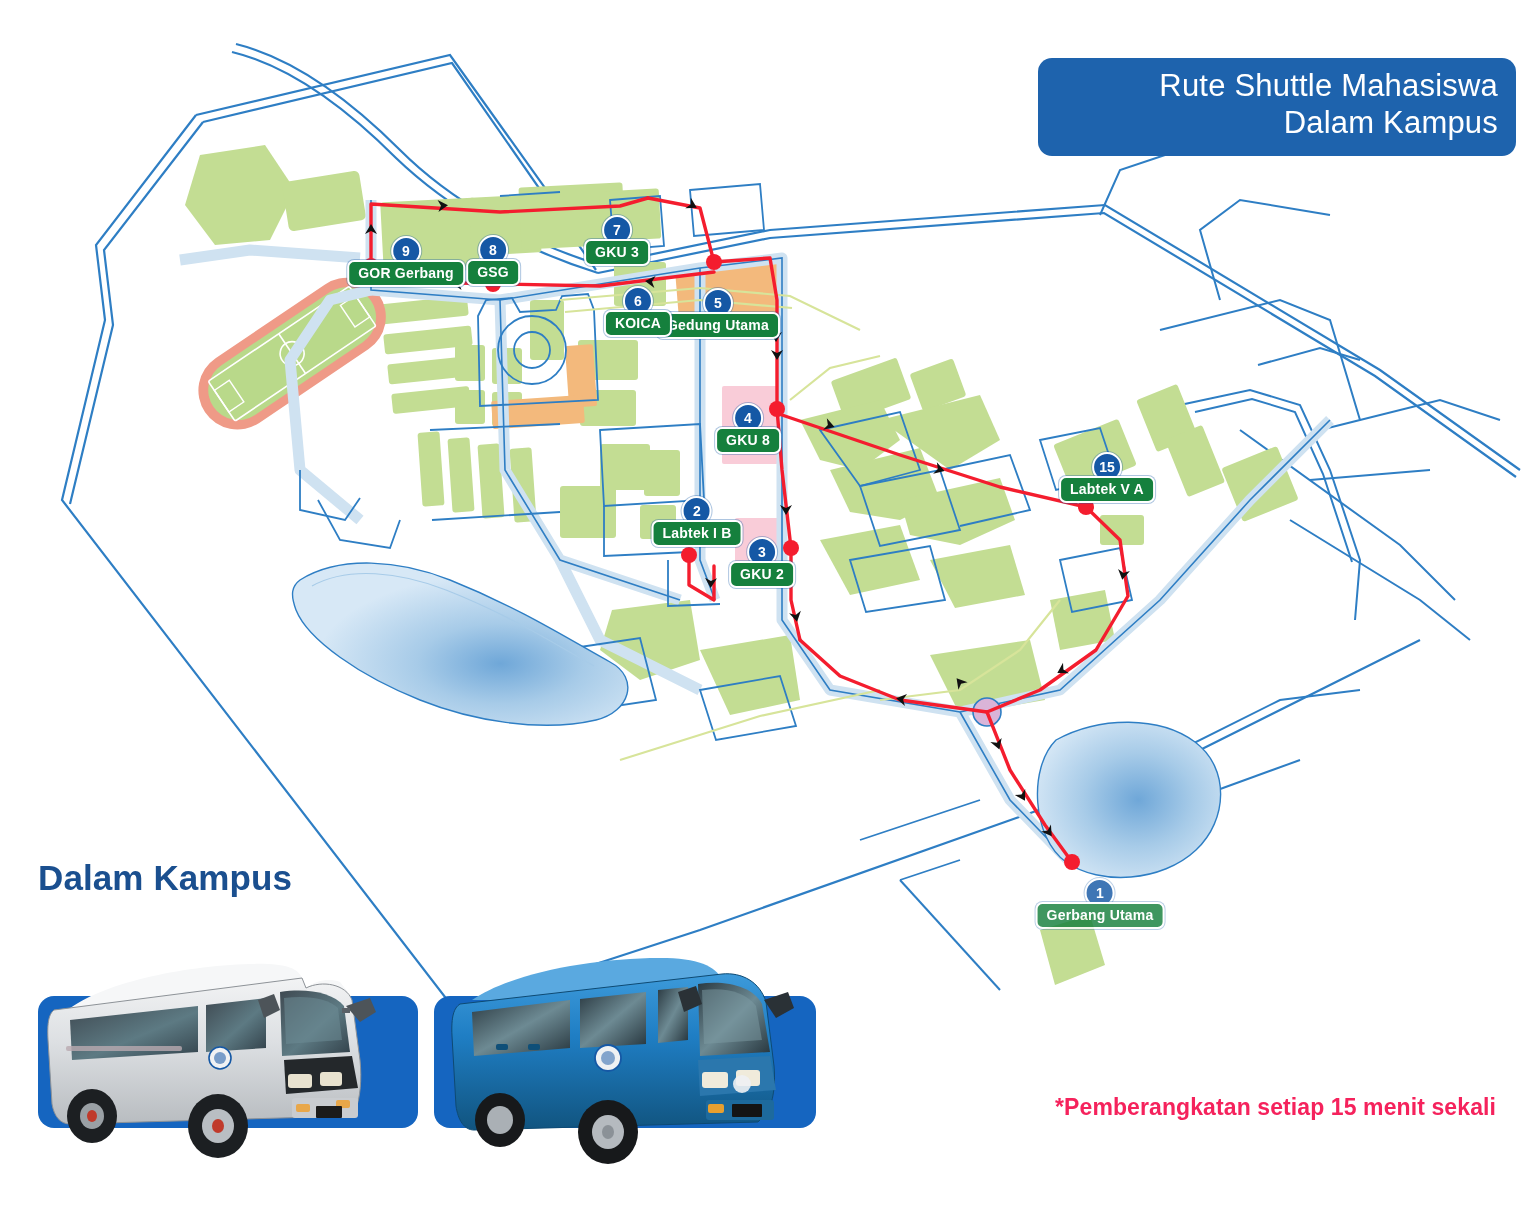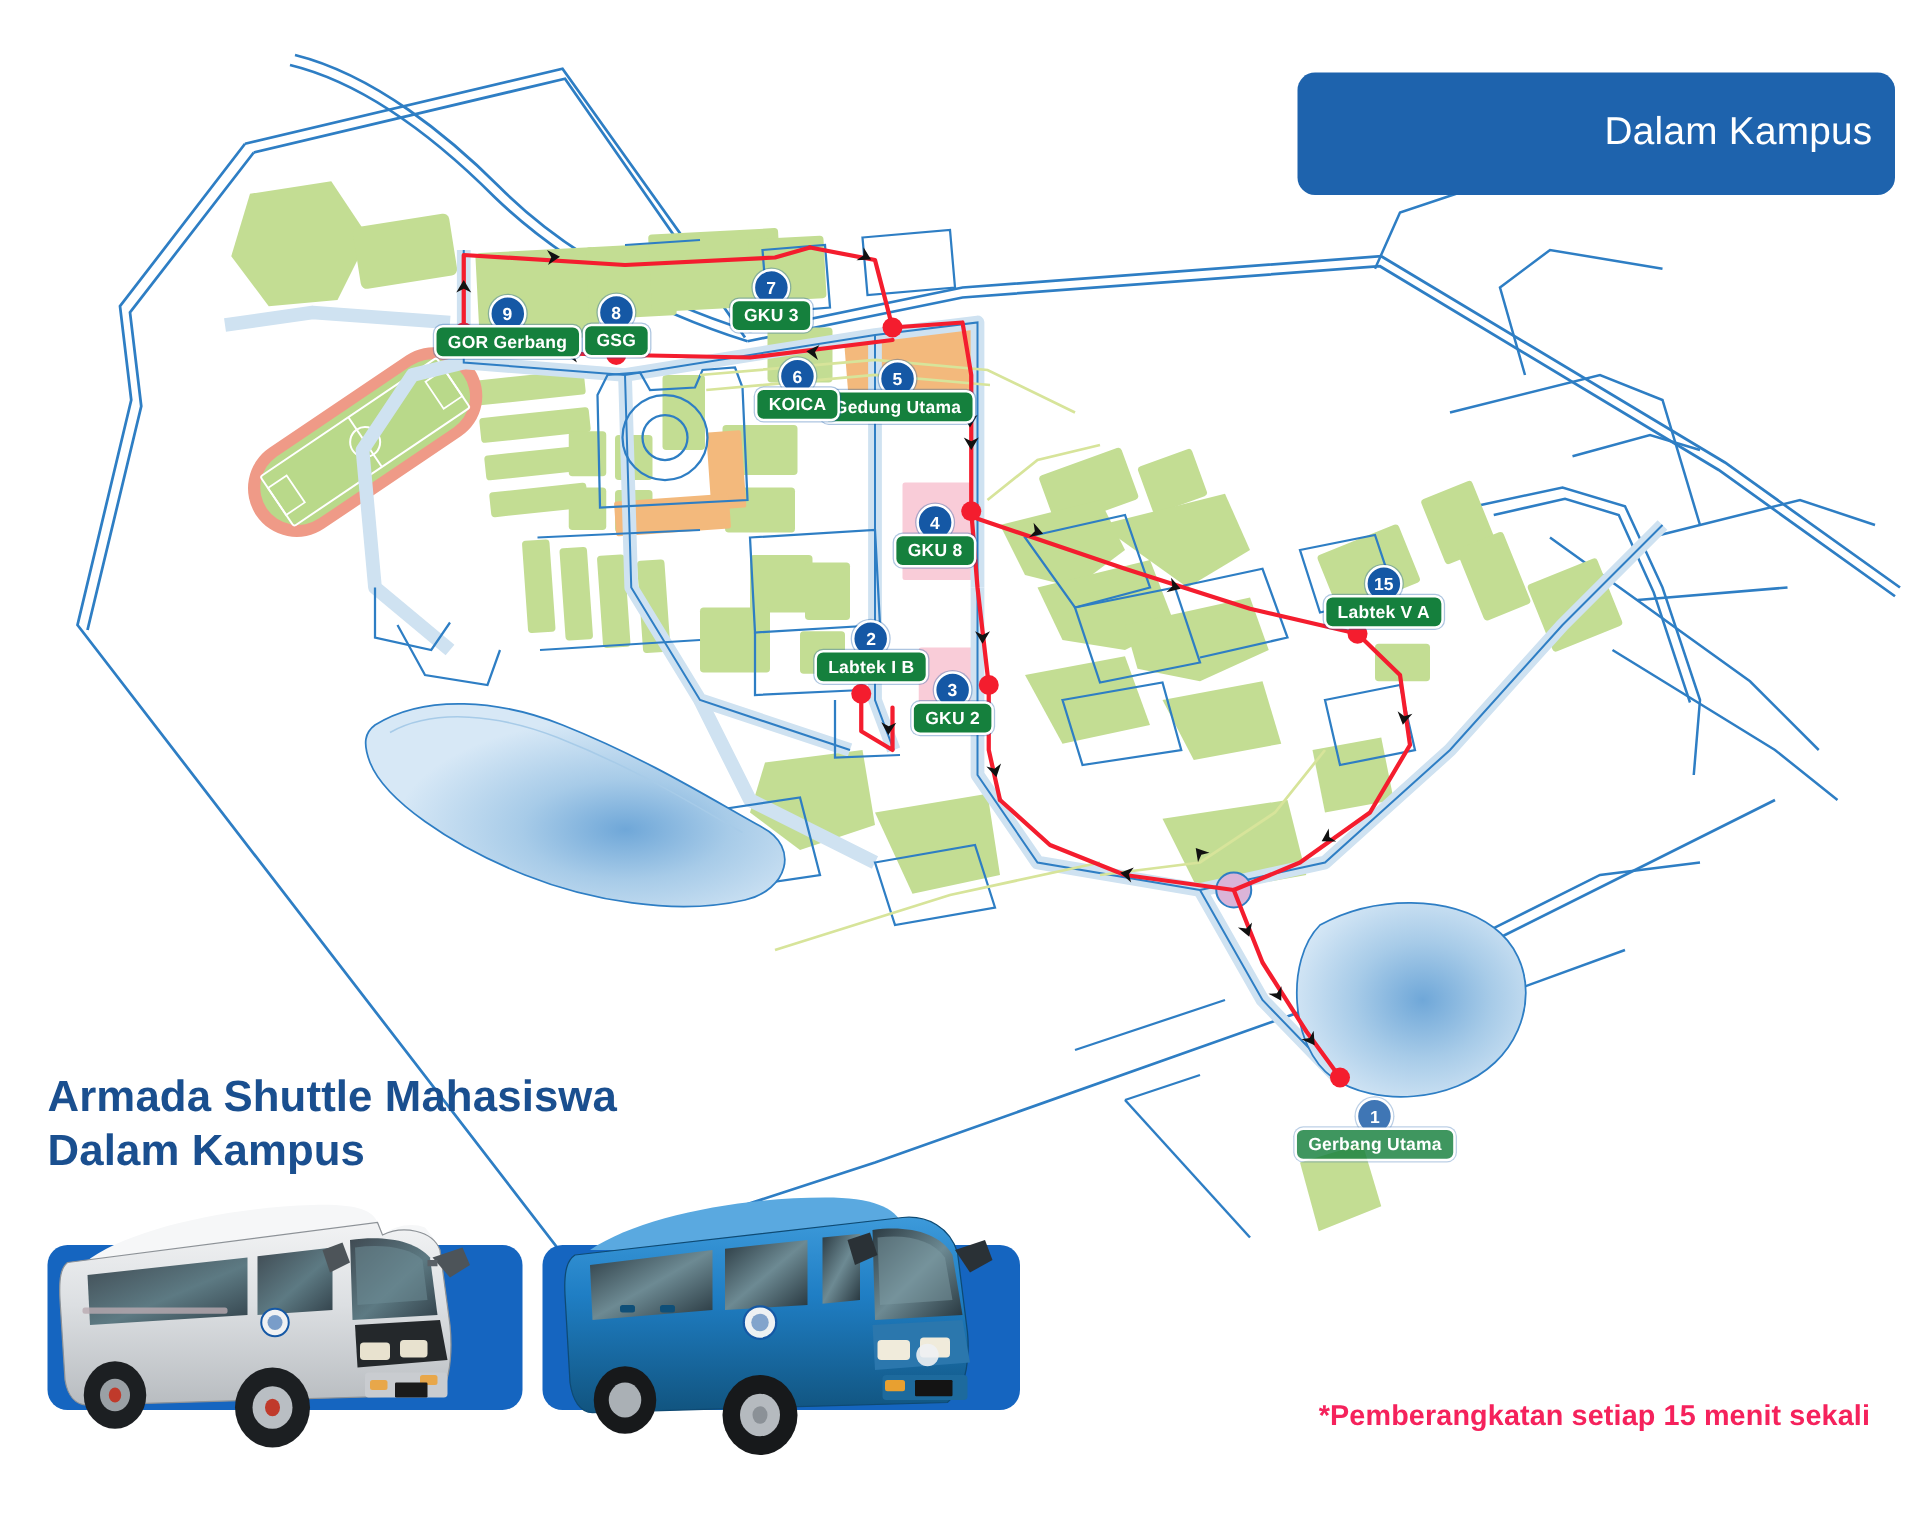--- a/index.html
+++ b/index.html
@@ -67,21 +67,21 @@
 
   #bus-1 { left: 30px; top: 948px; width: 400px; height: 232px; }
   #bus-1 .plate-bg { left: 8px; top: 48px; width: 380px; height: 132px; }
   #bus-2 { left: 430px; top: 948px; width: 392px; height: 232px; }
   #bus-2 .plate-bg { left: 4px; top: 48px; width: 382px; height: 132px; }
 
   
   #footnote {
     position: absolute; left: 1055px; top: 1094px;
     color: #f5225c; font-size: 23px; font-weight: 700;
-    letter-spacing: .1px; white-space: nowrap; margin-top: 25px;
+    letter-spacing: .1px; white-space: nowrap;
   }
 </style>
 </head>
 <body>
 
 <div id="page">
 
   <div id="map-wrap">
     <svg id="map-svg" width="1536" height="1010" viewBox="0 0 1536 1010">
       <defs>
@@ -355,25 +355,25 @@
       <div class="badge">9</div>
       <div class="plate">GOR Gerbang</div>
     </div>
     <div class="marker" style="left:1107px; top:452px;">
       <div class="badge">15</div>
       <div class="plate">Labtek V A</div>
     </div>
   </div>
 
   <div id="title-banner">
+    <div class="tline">Rute Shuttle Mahasiswa</div>
     <div class="tline">Dalam Kampus</div>
   </div>
 
   <div id="fleet-heading">
-    <div class="hline">Armada Shuttle Mahasiswa</div>
     <div class="hline">Dalam Kampus</div>
   </div>
 
   <div class="bus-card" id="bus-1">
     <div class="plate-bg"></div>
     <svg class="photo" width="400" height="232" viewBox="0 0 400 232">
       <defs>
         <linearGradient id="silverBody" x1="0" y1="0" x2="0" y2="1">
           <stop offset="0%" stop-color="#f2f3f4"></stop>
           <stop offset="45%" stop-color="#dcdfe2"></stop>

